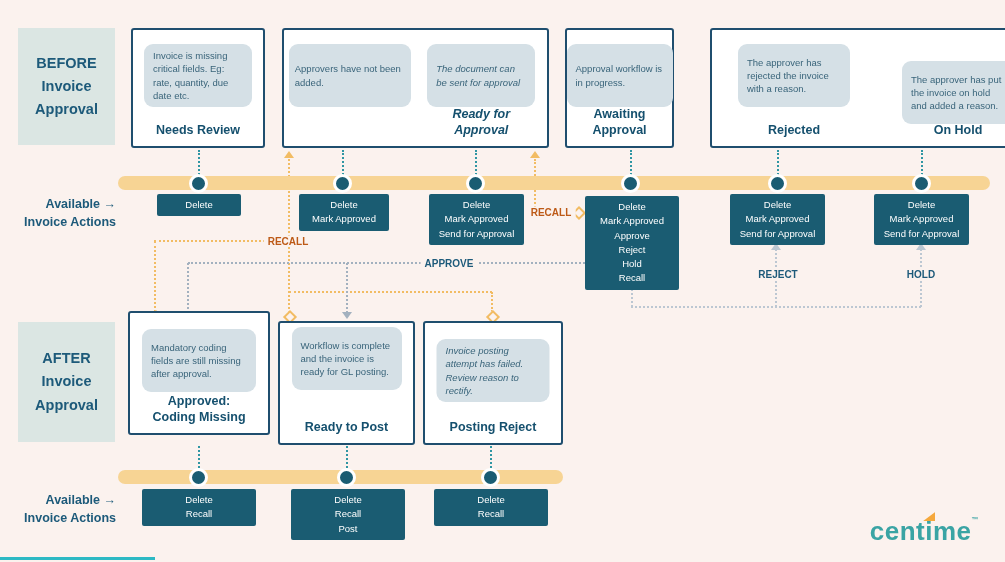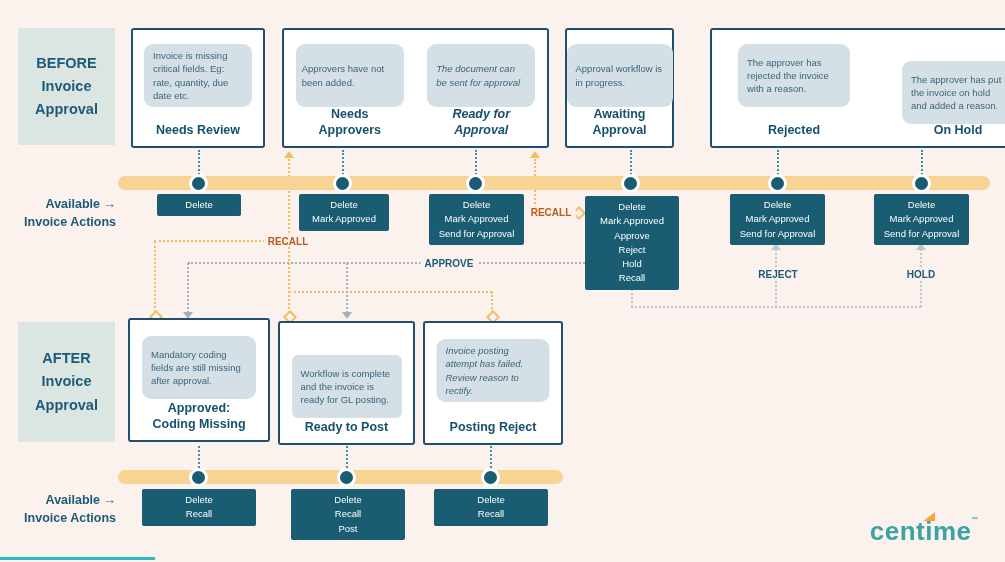--- a/index.html
+++ b/index.html
@@ -126,23 +126,21 @@
 Invoice
 Approval</div>
 
   <div class="state-box" style="left:131px;top:28px;width:134px;height:120px;">
     <div class="bubble" style="width:108px;">Invoice is missing critical fields. Eg: rate, quantity, due date etc.</div>
     <div class="state-title">Needs Review</div>
   </div>
 
   <div class="state-box" style="left:282px;top:28px;width:267px;height:120px;">
     <div class="substate" style="left:0;width:50%;">
-      <div class="bubble" style="width:108px;padding-left:6px;">Approvers have not been added.</div>
-      <div class="state-title">Needs
-Approvers</div>
+      <div class="bubble" style="width:122px;padding-left:6px;">Approvers have not been added.</div>
     </div>
     <div class="substate" style="left:50%;width:50%;font-style:italic;">
       <div class="bubble" style="width:108px;">The document can be sent for approval</div>
       <div class="state-title">Ready for
 Approval</div>
     </div>
   </div>
 
   <div class="state-box" style="left:565px;top:28px;width:109px;height:120px;padding-left:28px;">
     <div class="bubble" style="width:106px;">Approval workflow is in progress.</div>
@@ -191,27 +189,27 @@
 Mark Approved
 Send for Approval</div>
   <div class="action-box" style="left:874px;top:194px;width:95px;">Delete
 Mark Approved
 Send for Approval</div>
 
   <div class="section-label" style="left:18px;top:322px;width:97px;height:120px;">AFTER
 Invoice
 Approval</div>
 
-  <div class="state-box" style="left:128px;top:318px;width:142px;height:124px;">
+  <div class="state-box" style="left:128px;top:311px;width:142px;height:124px;">
     <div class="bubble" style="top:16px;width:114px;">Mandatory coding fields are still missing after approval.</div>
     <div class="state-title">Approved:
 Coding Missing</div>
   </div>
   <div class="state-box" style="left:278px;top:321px;width:137px;height:124px;">
-    <div class="bubble" style="top:32px;width:110px;border-radius:6px;">Workflow is complete and the invoice is ready for GL posting.</div>
+    <div class="bubble" style="top:4px;width:110px;">Workflow is complete and the invoice is ready for GL posting.</div>
     <div class="state-title">Ready to Post</div>
   </div>
   <div class="state-box" style="left:423px;top:321px;width:140px;height:124px;">
     <div class="bubble" style="top:16px;width:113px;font-style:italic;">Invoice posting attempt has failed. Review reason to rectify.</div>
     <div class="state-title">Posting Reject</div>
   </div>
 
   <div class="bar" style="left:118px;top:470px;width:445px;"></div>
   <div class="node" style="left:189px;top:468px;"></div>
   <div class="node" style="left:337px;top:468px;"></div>

